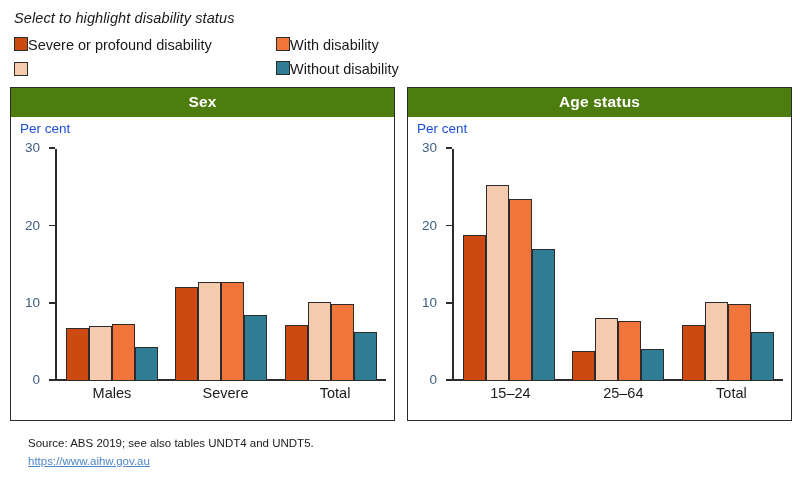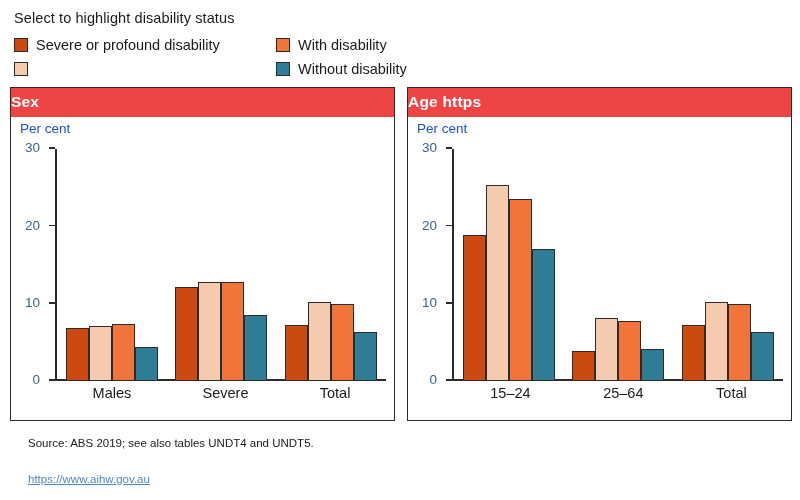--- a/index.html
+++ b/index.html
@@ -17,32 +17,31 @@
 
   
   #legend-block {
     padding: 10px 0 0 14px;
   }
   #legend-title {
     font-size: 14.5px;
     color: #1a1a1a;
     margin-bottom: 8px;
     letter-spacing: .1px;
+    font-style: italic;
   }
   #legend-grid {
     display: grid;
     grid-template-columns: 262px auto;
     grid-auto-rows: 21px;
     align-items: center;
     row-gap: 3px;
   }
   .legend-item {
     display: flex;
-    align-items: center;
-    gap: 8px;
     cursor: pointer;
   }
   .swatch {
     width: 14px;
     height: 14px;
     border: 1px solid #2b2b2b;
     box-sizing: border-box;
     flex: 0 0 auto;
   }
   .legend-label {
@@ -58,25 +57,25 @@
     padding: 8px 8px 0 10px;
     box-sizing: border-box;
   }
   .panel {
     width: 388px;
     border: 1px solid #2b2b2b;
     box-sizing: border-box;
     background: #fff;
   }
   .panel-header {
-    background: #ef4444;
+    background: #4d7c0f;
     color: #ffffff;
     font-size: 15.5px;
     font-weight: bold;
-    text-align: left;
+    text-align: center;
     padding: 5px 0 6px 0;
     letter-spacing: .2px;
   }
   .panel-body {
     position: relative;
     height: 303px;
   }
   .axis-unit {
     position: absolute;
     left: 9px;
@@ -164,21 +163,21 @@
   
   #footer {
     padding: 14px 0 0 28px;
     font-size: 11.5px;
     line-height: 1.45;
     color: #1a1a1a;
   }
   #source-link {
     color: #4f86c6;
     display: inline-block;
-    margin-top: 19px;
+    margin-top: 1px;
   }
 </style>
 </head>
 <body>
 
 <div id="legend-block">
   <div id="legend-title">Select to highlight disability status</div>
   <div id="legend-grid">
 
     <div class="legend-item">
@@ -249,21 +248,21 @@
       </div>
       <div class="cat-labels">
           <div class="cat-label">Males</div>
           <div class="cat-label">Severe</div>
           <div class="cat-label">Total</div>
         </div>
     </div>
   </div>
 
   <div class="panel">
-    <div class="panel-header">Age https</div>
+    <div class="panel-header">Age status</div>
     <div class="panel-body">
       <div class="axis-unit">Per cent</div>
       <div class="plot">
         <div class="axis-line"></div>
         <div class="baseline"></div>
         <div class="ticks">
             <div class="tick" style="bottom: 0px;">
               <div class="tick-label">0</div>
             </div>
             <div class="tick" style="bottom: 77.3333px;">

